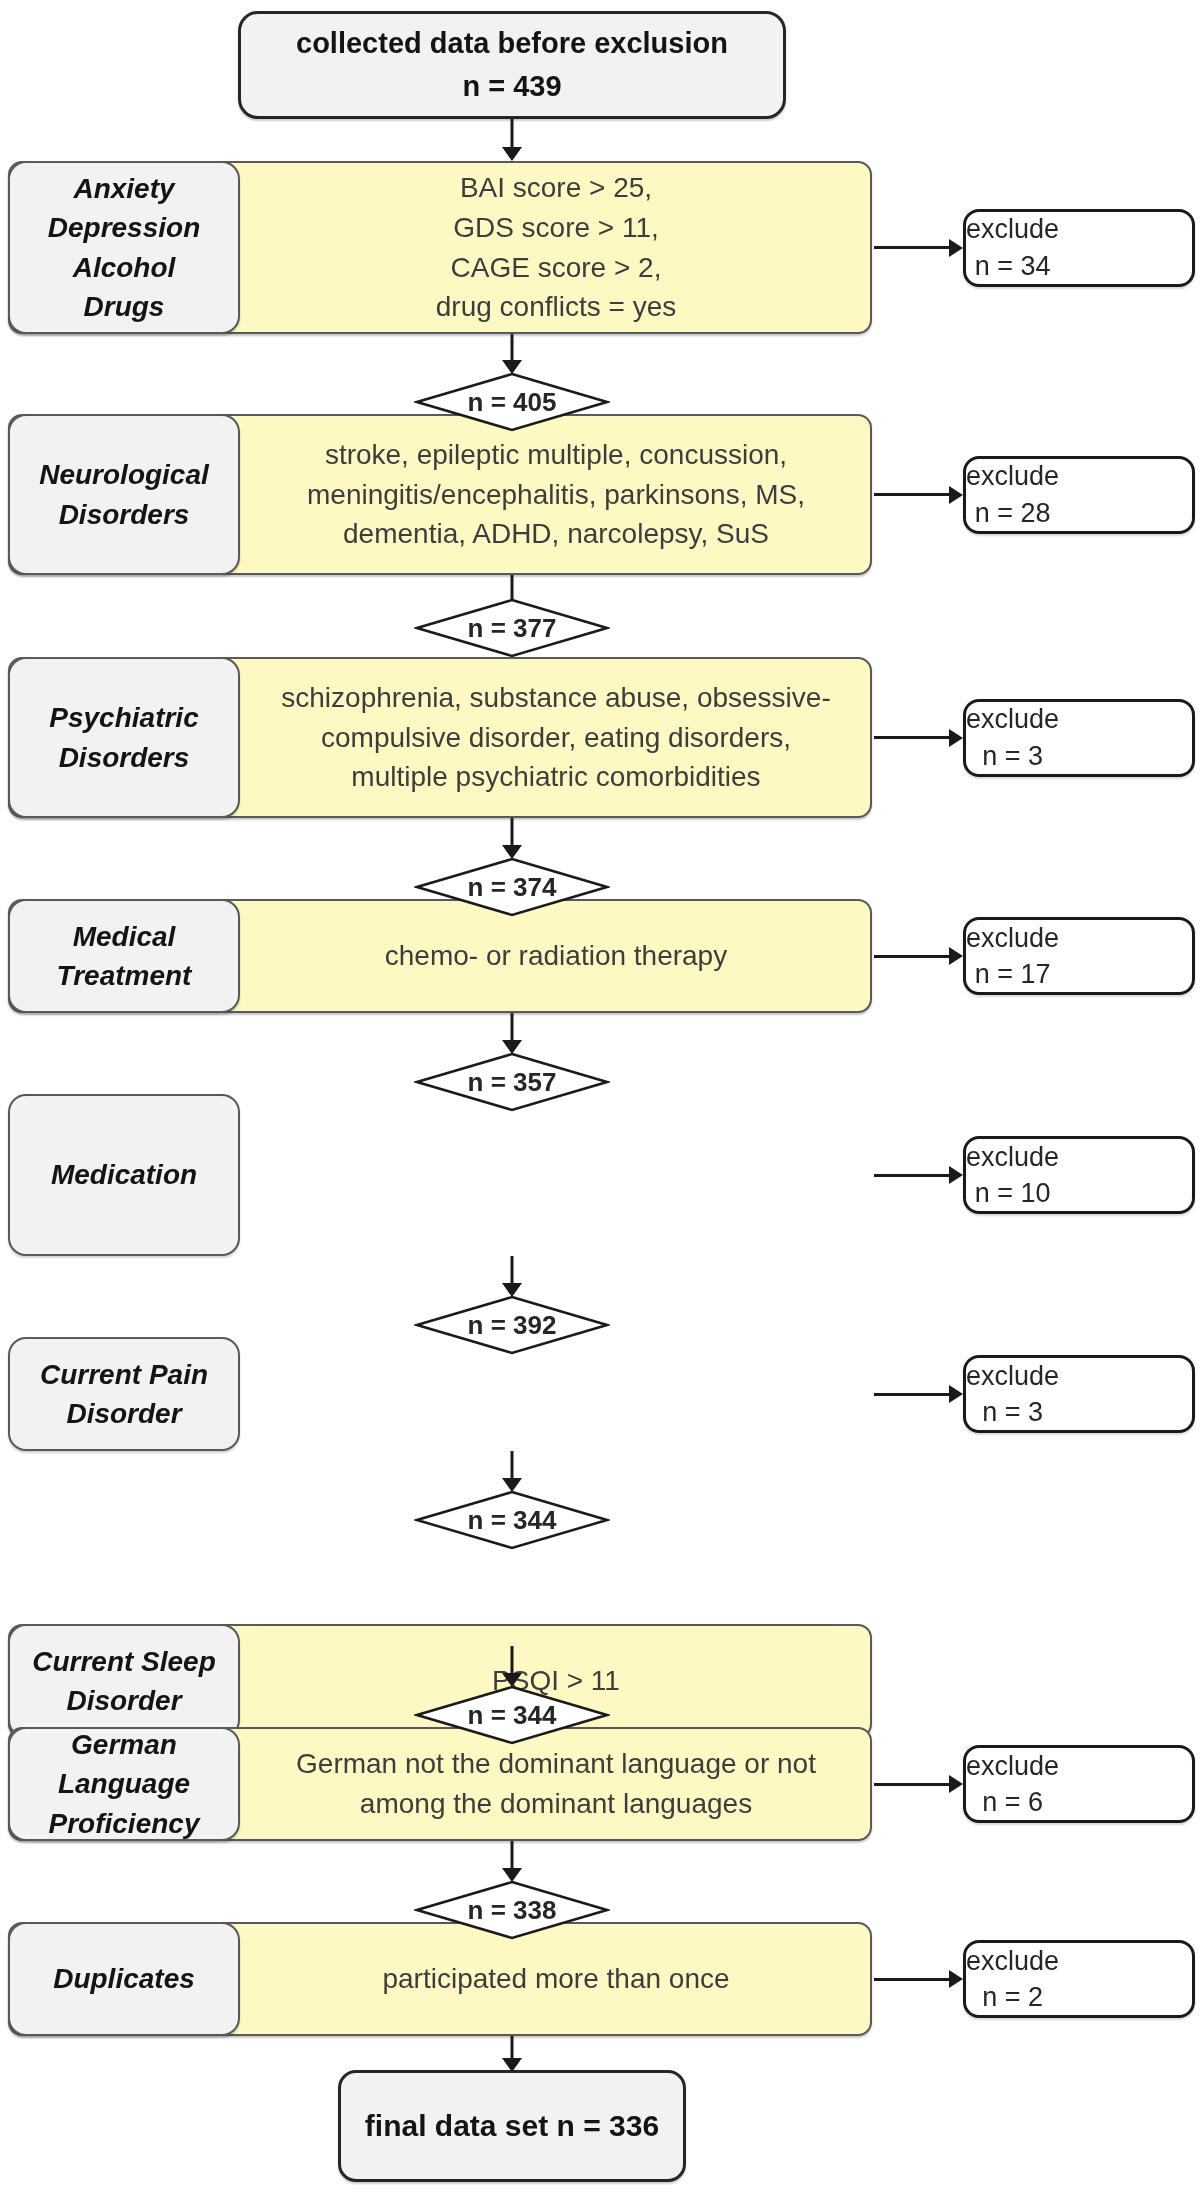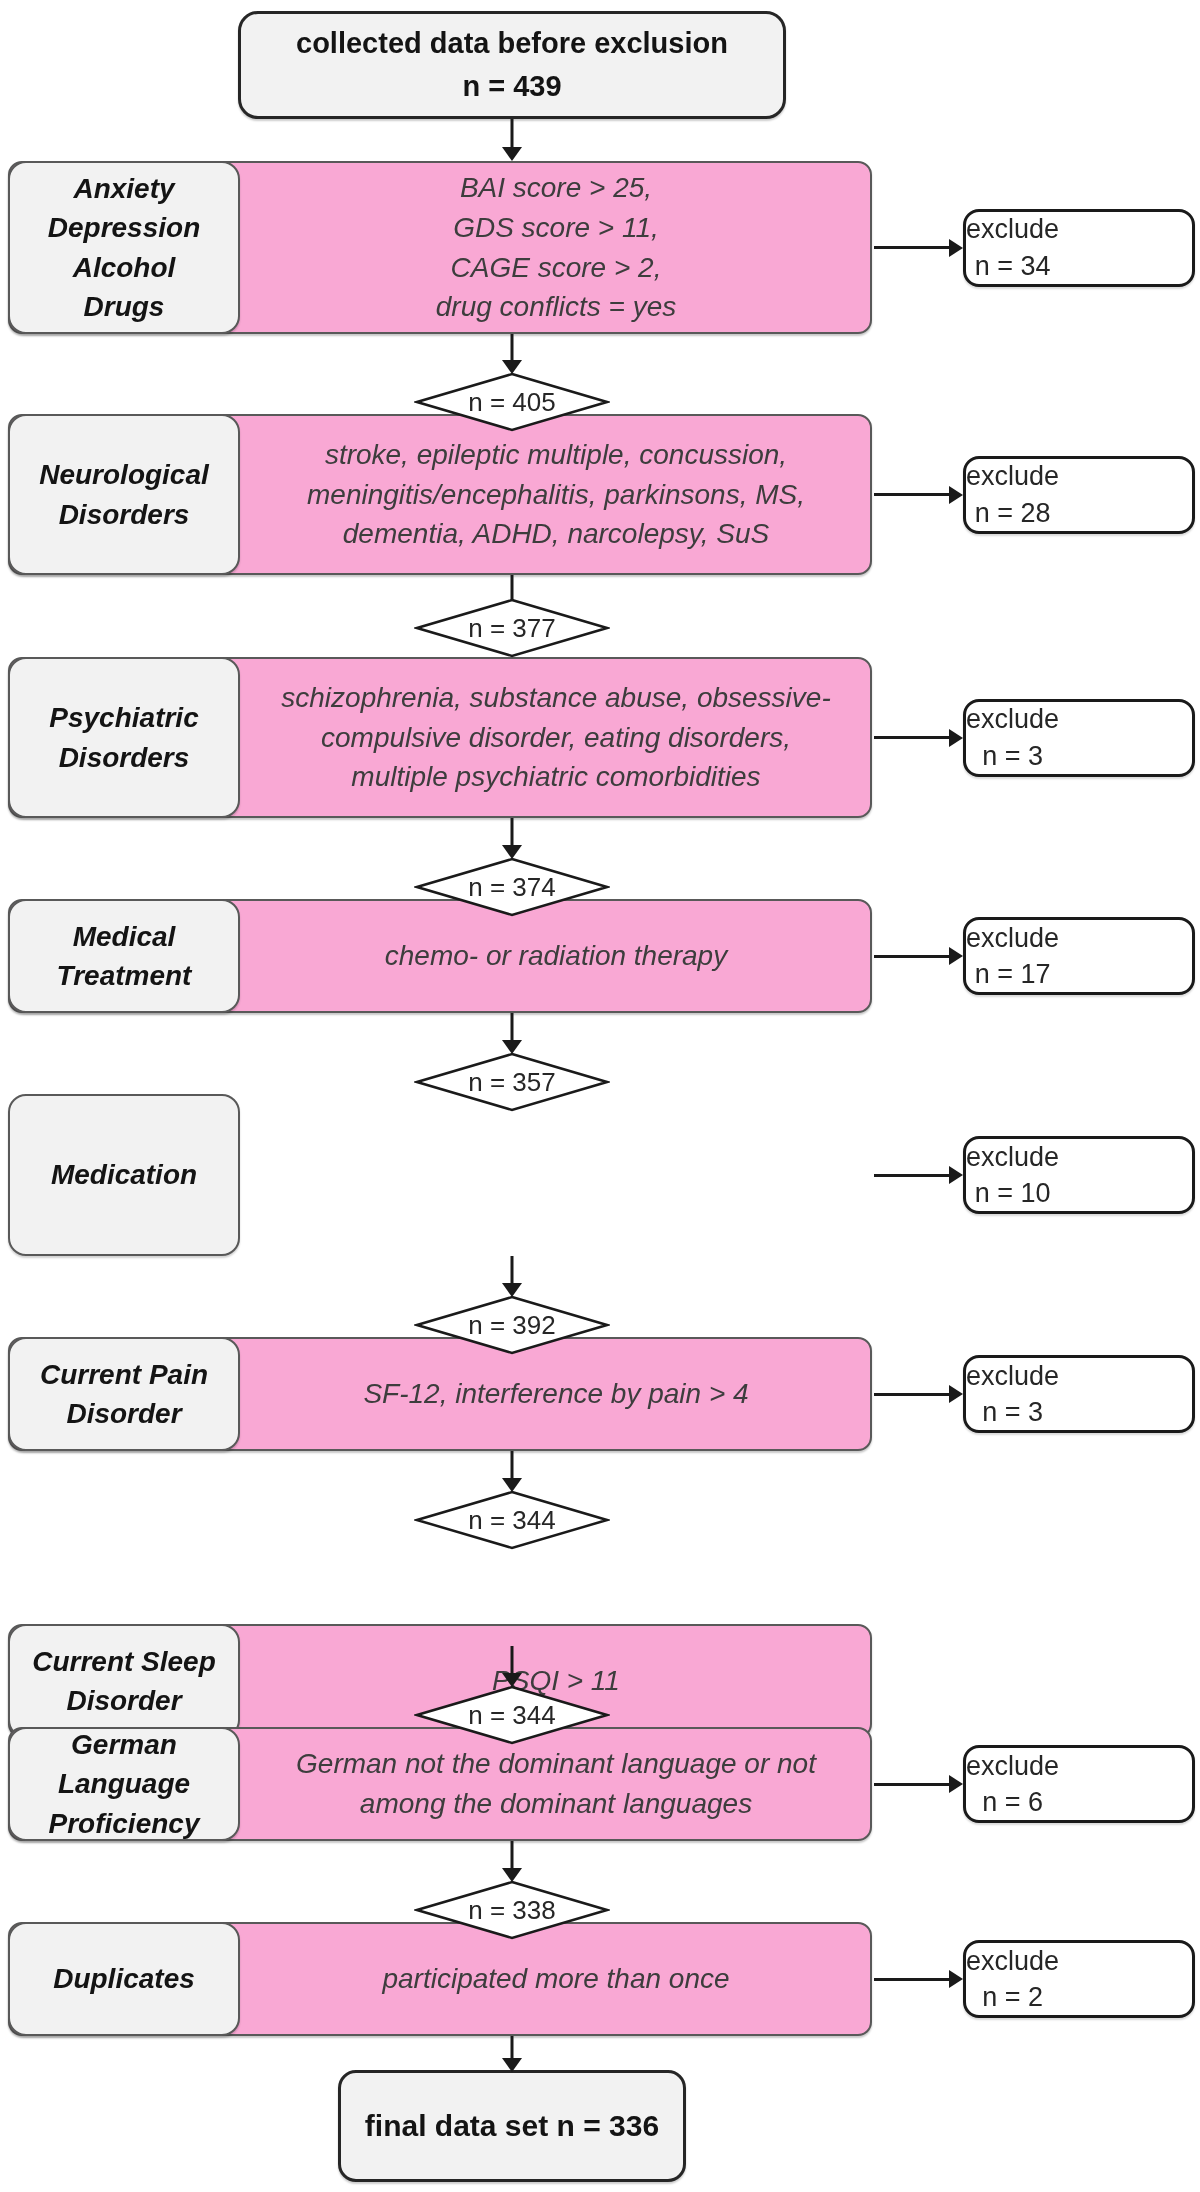--- a/index.html
+++ b/index.html
@@ -2,22 +2,22 @@
 <html><head>
 <meta charset="utf-8">
 <style>
   * { box-sizing: border-box; }
   html,body { margin:0; padding:0; background:#ffffff; font-family:"Liberation Sans", sans-serif; }
   #canvas { position:relative; width:1200px; height:2192px; background:#ffffff; overflow:hidden; }
 
   
   .stage { position:absolute; left:0; width:1200px; }
   .mainbox { position:absolute; left:8px; top:0; height:100%; width:864px;
-             background:#f9a8d4; border:2px solid #595959; border-radius:14px;
-             box-shadow:0 2px 2px rgba(0,0,0,.22);font-style:italic; }
+             background:#fef9c3; border:2px solid #595959; border-radius:14px;
+             box-shadow:0 2px 2px rgba(0,0,0,.22); }
   .criteria { position:absolute; left:236px; right:4px; top:0; bottom:0;
               display:flex; align-items:center; justify-content:center;
               text-align:center; font-size:28px; line-height:1.42; color:#3d3d3d;
               white-space:pre-line; }
   .labelbox { position:absolute; left:8px; top:0; height:100%; width:232px;
               background:#f2f2f2; border:2px solid #595959; border-radius:18px;
               display:flex; align-items:center; justify-content:center;
               box-shadow:0 2px 2px rgba(0,0,0,.18); }
   .labeltext { font-weight:bold; font-size:28px; line-height:1.4; color:#141414;
                text-align:center; white-space:pre-line;font-style:italic; }
@@ -41,21 +41,21 @@
   .vhead  { position:absolute; left:50%; transform:translateX(-50%); bottom:0; width:0; height:0;
             border-left:10px solid transparent; border-right:10px solid transparent;
             border-top:14px solid #1a1a1a; }
 
   
   .diamond { position:absolute; left:414px; width:196px; height:60px; z-index:3; }
   .diamond svg { position:absolute; left:0; top:0; width:100%; height:100%; }
   .diamond polygon { fill:#ffffff; stroke:#1a1a1a; stroke-width:2.5; }
   .dtext { position:absolute; left:0; top:0; right:0; bottom:0;
            display:flex; align-items:center; justify-content:center;
-           font-size:26px; color:#262626; }
+           font-size:26px; color:#262626;font-weight:bold; }
 
   
   .startbox { position:absolute; left:238px; top:11px; width:548px; height:108px;
               background:#f2f2f2; border:3px solid #262626; border-radius:20px;
               display:flex; align-items:center; justify-content:center; text-align:center;
               box-shadow:0 2px 2px rgba(0,0,0,.2); }
   .starttext { font-weight:bold; font-size:29px; line-height:1.5; color:#141414; white-space:pre-line; }
   .finalbox { position:absolute; left:338px; top:2070px; width:348px; height:112px;
               background:#f2f2f2; border:3px solid #262626; border-radius:18px;
               display:flex; align-items:center; justify-content:center; text-align:center;
@@ -202,23 +202,20 @@
         <i class="hline"></i>
         <i class="hhead"></i>
       </div>
     <div class="exclude">
       <div class="exctext">exclude
 n = 10</div>
     </div>
   </div>
 
   <div class="stage" style="top:1337px;height:114px">
-    <div class="mainbox">
-      <div class="criteria">SF-12, interference by pain &gt; 4</div>
-    </div>
     <div class="labelbox">
       <div class="labeltext">Current Pain
 Disorder</div>
     </div>
     <div class="harrow">
         <i class="hline"></i>
         <i class="hhead"></i>
       </div>
     <div class="exclude">
       <div class="exctext">exclude

